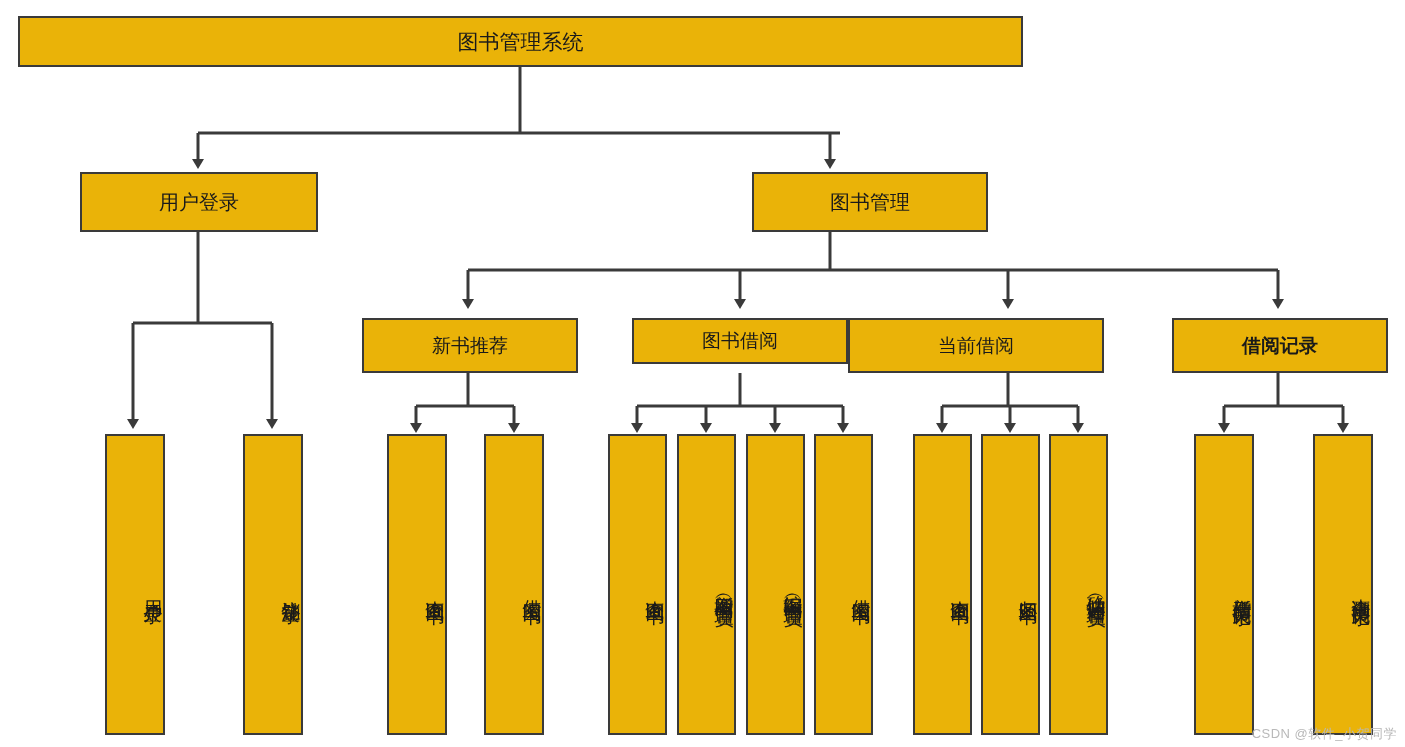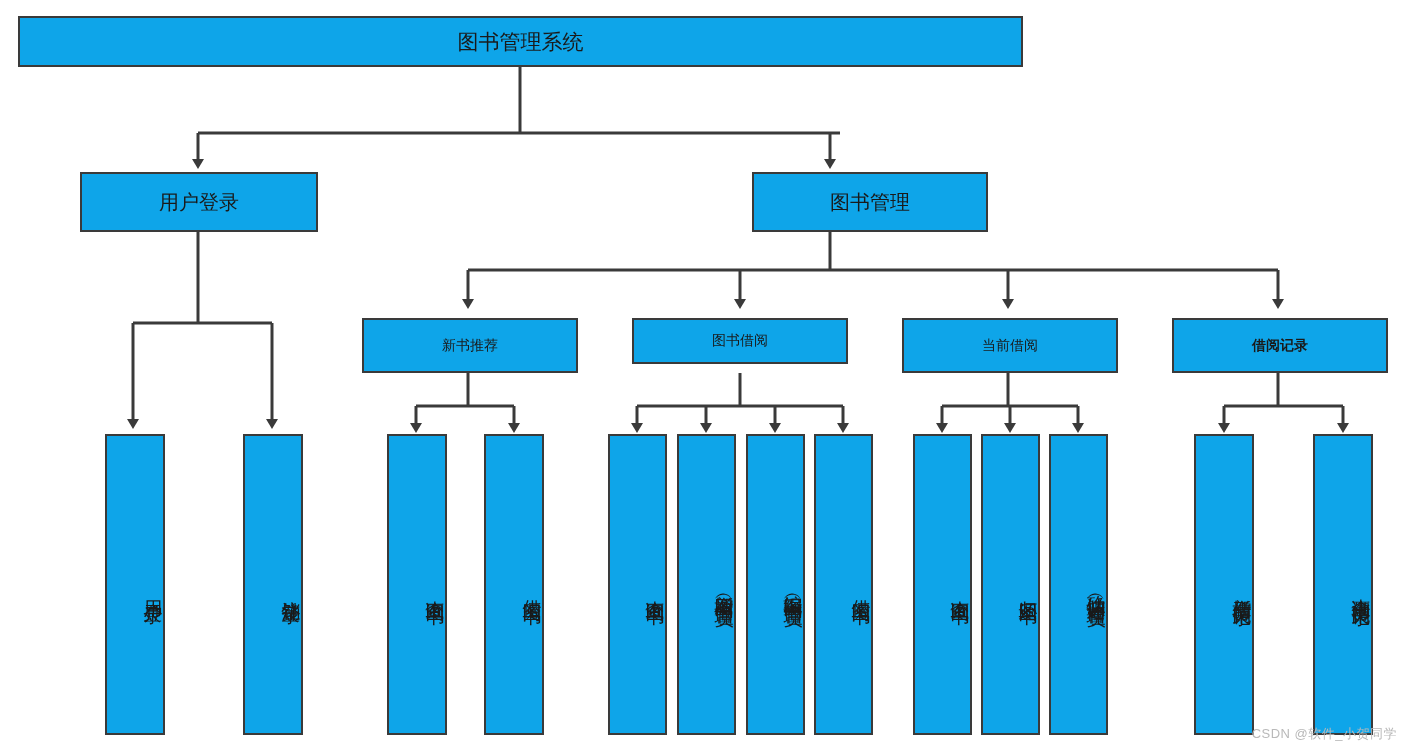--- a/index.html
+++ b/index.html
@@ -20,36 +20,36 @@
   #svg-layer {
     position: absolute;
     left: 0;
     top: 0;
     width: 1405px;
     height: 747px;
   }
   .node {
     position: absolute;
     box-sizing: border-box;
-    background: #0ea5e9;
+    background: #eab308;
     border: 2px solid #3a3a3a;
     display: flex;
     align-items: center;
     justify-content: center;
     color: #1a1a1a;
     z-index: 3;
   }
   .node-root {
     font-size: 21px;
   }
   .node-l2 {
     font-size: 20px;
   }
   .node-l3 {
-    font-size: 14px;
+    font-size: 19px;
   }
   .node-leaf {
     font-size: 19px;
     writing-mode: vertical-rl;
     text-orientation: upright;
     letter-spacing: 2px;
     line-height: 1.05;
     padding-top: 8px;
     align-items: flex-start;
     justify-content: center;
@@ -135,21 +135,21 @@
   <div class="node node-l2" style="left:711px; top:172px; width:236px; height:60px;margin-left:41px;">
     <span>图书管理</span>
   </div>
 
   <div class="node node-l3" style="left:362px; top:318px; width:216px; height:55px;">
     <span>新书推荐</span>
   </div>
   <div class="node node-l3" style="left:632px; top:318px; width:216px; height:46px;">
     <span>图书借阅</span>
   </div>
-  <div class="node node-l3" style="left:902px; top:318px; width:216px; height:55px;">
+  <div class="node node-l3" style="left:848px; top:318px; width:256px; height:55px;">
     <span>当前借阅</span>
   </div>
   <div class="node node-l3" style="left:1172px; top:318px; width:216px; height:55px;font-weight:bold;">
     <span>借阅记录</span>
   </div>
 
   <div class="node node-leaf" style="left:105px; top:434px; width:60px; height:301px;">
     <span class="leaf-text">用户登录</span>
   </div>
   <div class="node node-leaf" style="left:243px; top:434px; width:60px; height:301px;">

